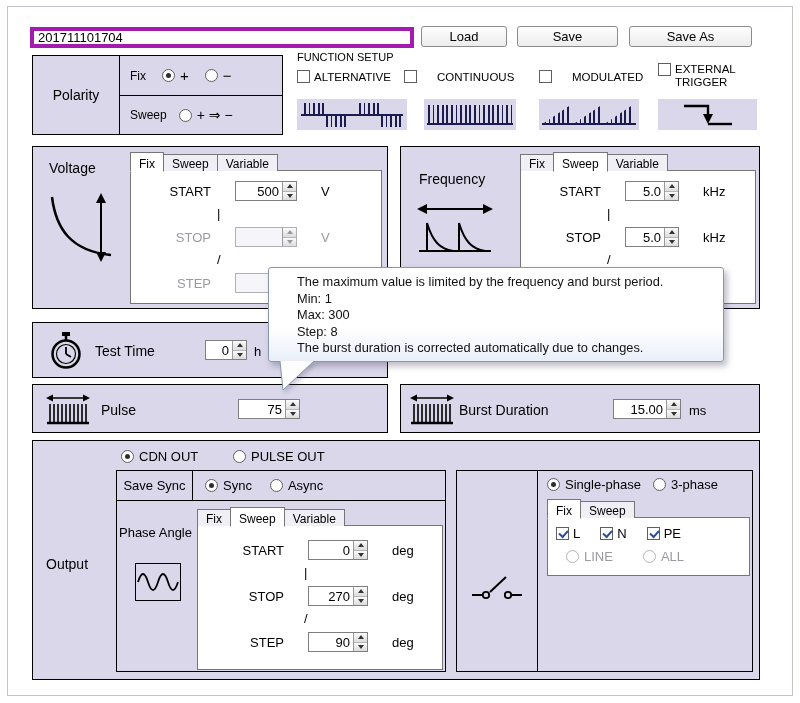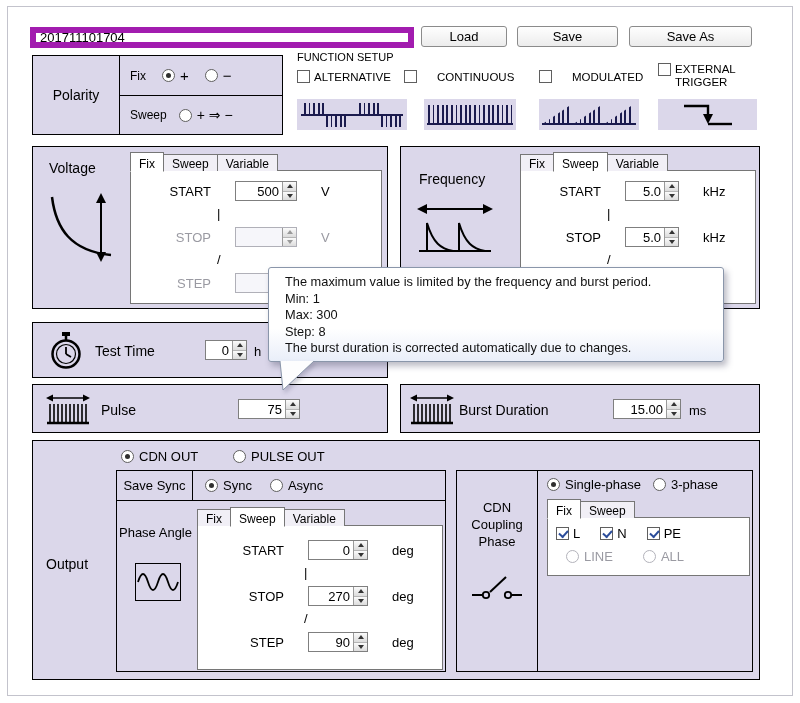--- a/index.html
+++ b/index.html
@@ -8,21 +8,21 @@
     --pbd:#767676;
     --wave:#1b1b4e;
     --greyt:#9a9aa2;
   }
   *{box-sizing:border-box;margin:0;padding:0}
   html,body{width:800px;height:703px}
   body{position:relative;background:#fff;font-family:"Liberation Sans","DejaVu Sans",sans-serif;font-size:13px;color:#000;overflow:hidden}
   .r{position:absolute}
   .frame{left:7px;top:6px;width:786px;height:690px;border:1px solid #c3c3cc}
   .panel{background:var(--lav);border:1px solid var(--bd)}
-  .input{border:6px solid #a21caf;background:#fff;font:inherit;padding:2px 4px}
+  .input{border:4px solid #a21caf;background:#fff;font:inherit;padding:2px 4px}
   .btn{border:1px solid #8b8b8b;border-radius:3px;background:linear-gradient(#fefefe,#ececec);font-size:13px;text-align:center;padding-top:2px;cursor:default}
   .sec{font-size:14px}
   .ritem{display:inline-flex;align-items:center;gap:5px;white-space:nowrap}
   .radio{width:13px;height:13px;border-radius:50%;border:1px solid #5f5f5f;background:#fff;display:inline-block;position:relative;flex:none}
   .radio.checked::after{content:'';position:absolute;left:3px;top:3px;width:5px;height:5px;border-radius:50%;background:#2f2f2f}
   .radio.disabled{border-color:#b3b3bb}
   .check{width:13px;height:13px;border:1px solid #5f5f5f;background:#fff;display:inline-block;position:relative;flex:none}
   .check.checked::after{content:'';position:absolute;left:2px;top:2px;width:7px;height:4px;border-left:2px solid #2b4d9b;border-bottom:2px solid #2b4d9b;transform:rotate(-48deg)}
   .spin{display:inline-flex;height:20px;border:1px solid #7f7f7f;background:#fff;flex:none}
   .spin-val{display:block;padding:2px 3px 0;text-align:right;font-size:13px}
@@ -43,21 +43,21 @@
   .tabpanel{flex:1;border:1px solid var(--pbd);background:#fff;margin-top:-1px;position:relative}
   .prow{display:flex;align-items:center;gap:24px;margin-bottom:6px}
   .plabel{width:64px;text-align:right;font-size:13px;flex:none}
   .punit{font-size:13px}
   .conn{font-size:13px;height:14px;line-height:13px;margin:0 0 6px 70px}
   .greyrow .plabel,.greyrow .punit{color:var(--greyt)}
   .cklabel{font-size:11.5px}
   .wavebox{background:var(--lav)}
   .comb{background:repeating-linear-gradient(90deg,var(--wave) 0 1.8px,transparent 1.8px 4.6px)}
   .ramp{clip-path:polygon(0 100%,100% 0,100% 100%)}
-  .tooltip{background:linear-gradient(#ffffff 65%,#e9eef9);border:1px solid #8a96aa;border-radius:3px;box-shadow:3px 4px 6px rgba(60,60,90,.35);padding:6px 16px;font-size:12.8px;line-height:16.6px;z-index:40;color:#111}
+  .tooltip{background:linear-gradient(#ffffff 65%,#e9eef9);border:1px solid #8a96aa;border-radius:3px;box-shadow:3px 4px 6px rgba(60,60,90,.35);padding:6px 28px;font-size:12.8px;line-height:16.6px;z-index:40;color:#111}
   .tip-tail{z-index:41;filter:drop-shadow(2px 3px 2px rgba(60,60,90,.25))}
   .cellc{display:flex;align-items:center;justify-content:center;text-align:center}
 </style>
 </head>
 <body>
 
 <div class="r frame"></div>
 
 <input class="r input" style="left: 30px; top: 27px; width: 384px; height: 21px;" value="201711101704">
 <div class="r btn" style="left:421px;top:26px;width:86px;height:21px">Load</div>
@@ -383,21 +383,20 @@
               </span>
           </span>
           <span class="punit">deg</span>
         </div>
       </div>
     </div>
   </div>
 
   <div class="r" style="left:423px;top:29px;width:297px;height:202px;border:1px solid #000;background:var(--lav)">
     <div class="r" style="left:80px;top:0;width:1px;height:200px;background:#000"></div>
-    <div class="r cellc" style="left:0;top:28px;width:80px;line-height:17px">CDN Coupling Phase</div>
     <svg class="r" style="left:13px;top:96px" width="54" height="46" viewBox="0 0 54 46">
       <line x1="2" y1="28" x2="12" y2="28" stroke="#000" stroke-width="2"></line>
       <circle cx="16" cy="28" r="3.2" fill="none" stroke="#000" stroke-width="1.8"></circle>
       <line x1="20" y1="25" x2="36" y2="10" stroke="#000" stroke-width="2"></line>
       <circle cx="38" cy="28" r="3.2" fill="none" stroke="#000" stroke-width="1.8"></circle>
       <line x1="42" y1="28" x2="52" y2="28" stroke="#000" stroke-width="2"></line>
     </svg>
     <span class="r ritem" style="left:90px;top:6px">
       <span class="radio checked"></span>
       <span>Single-phase</span>

